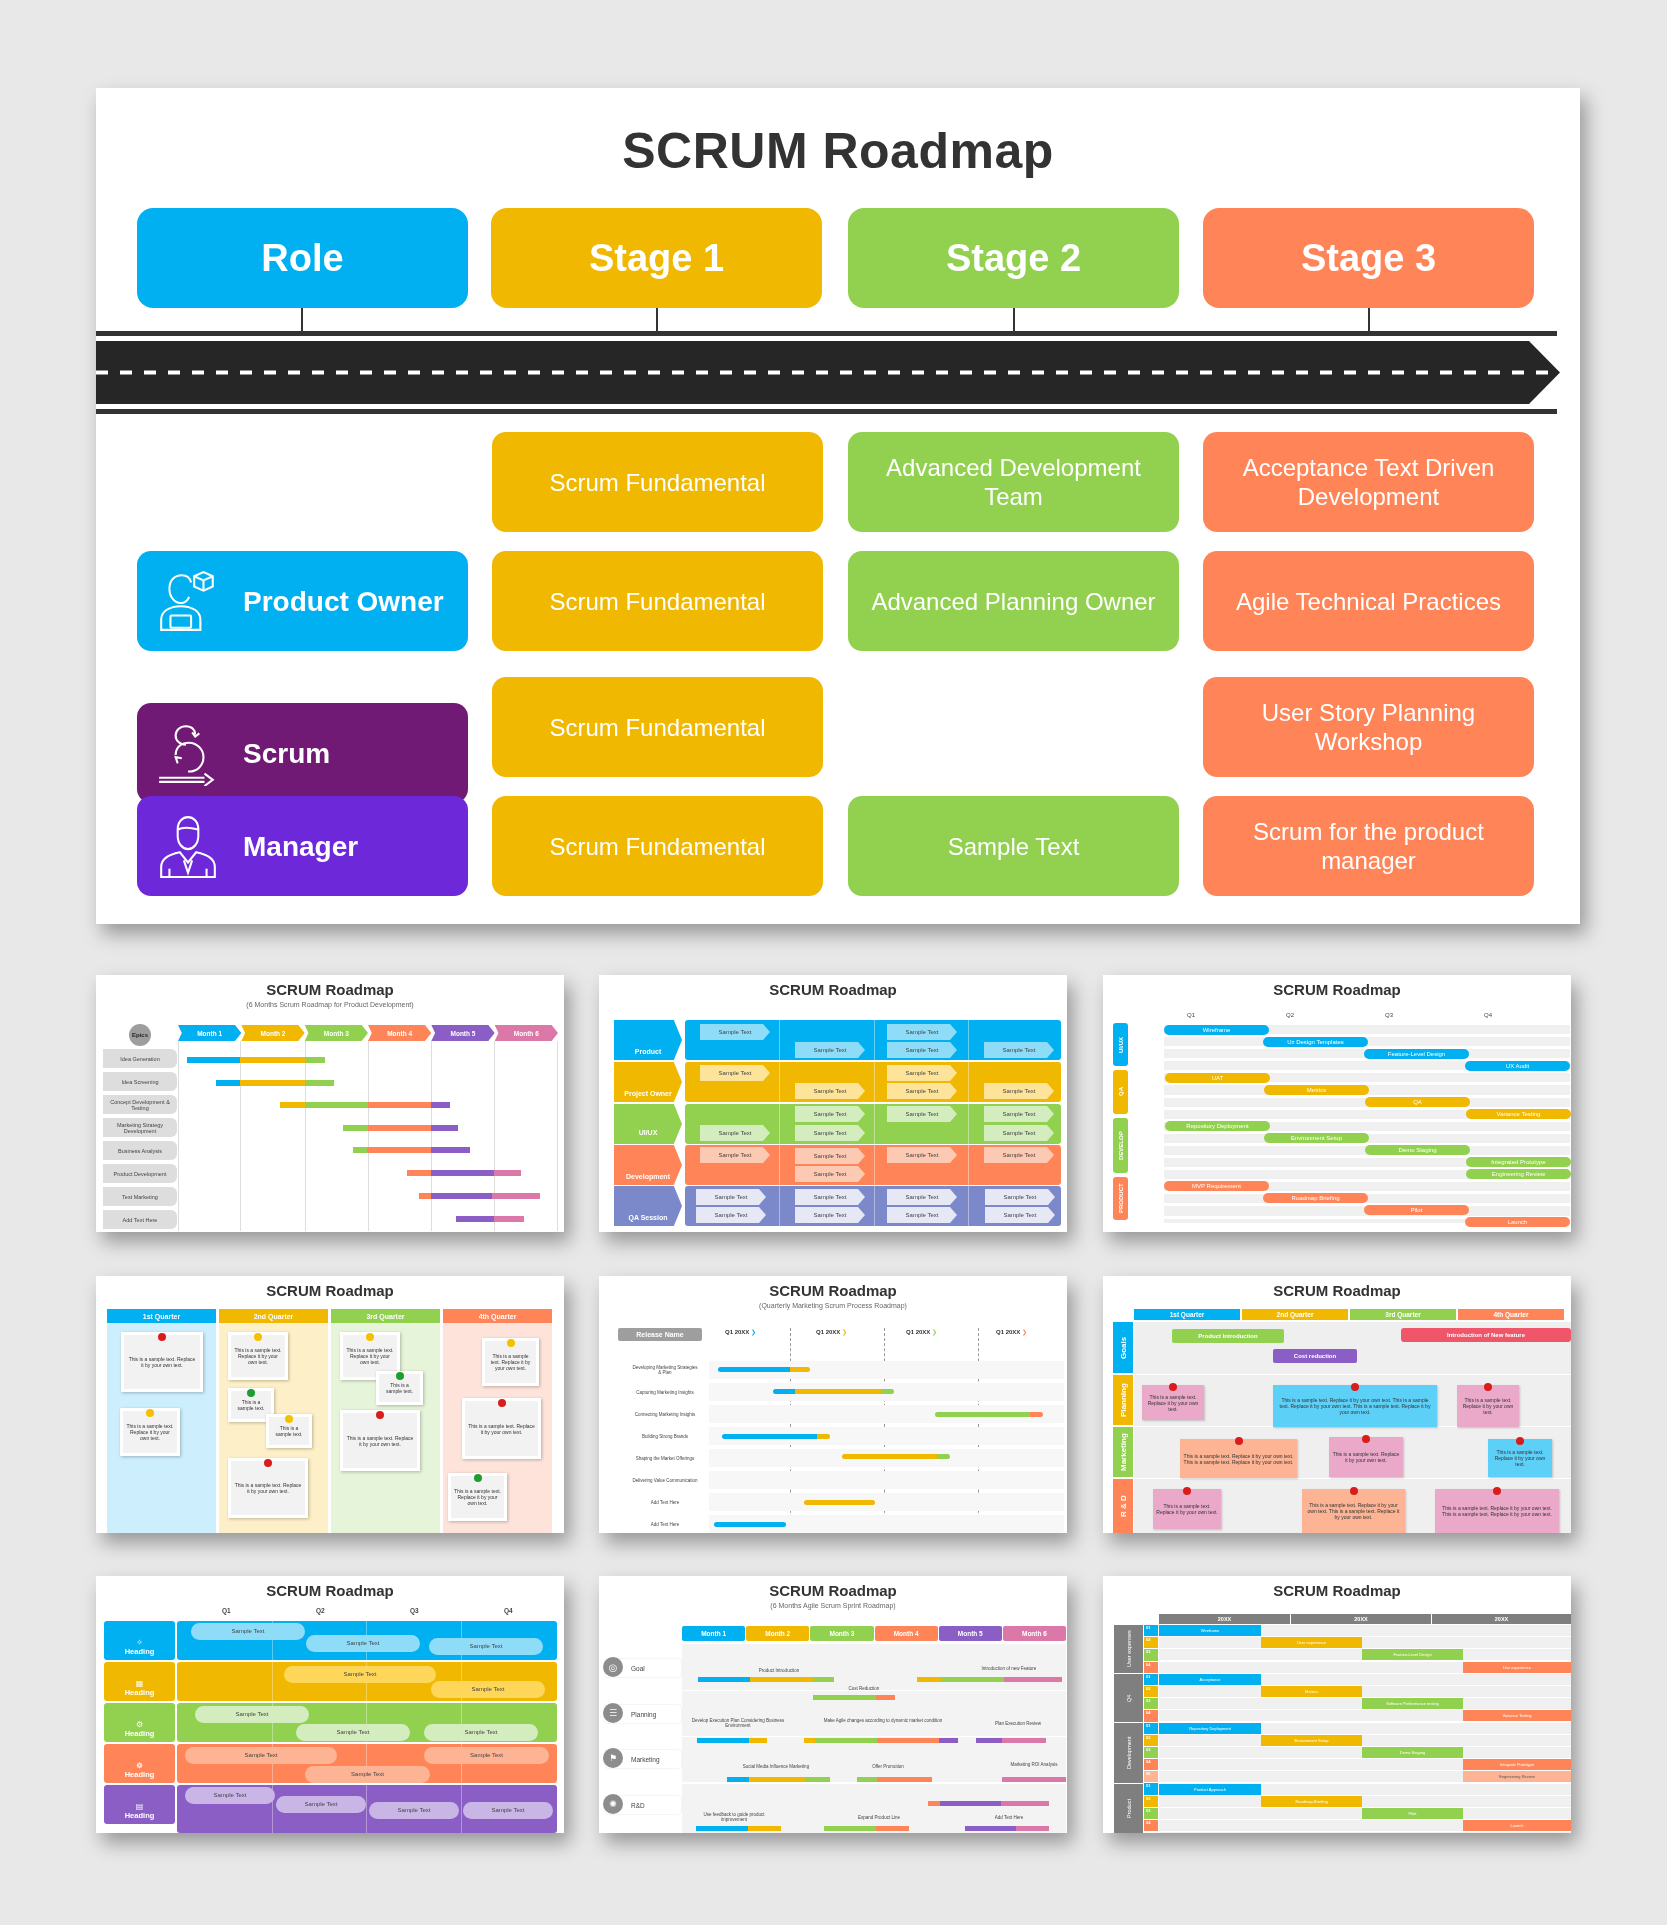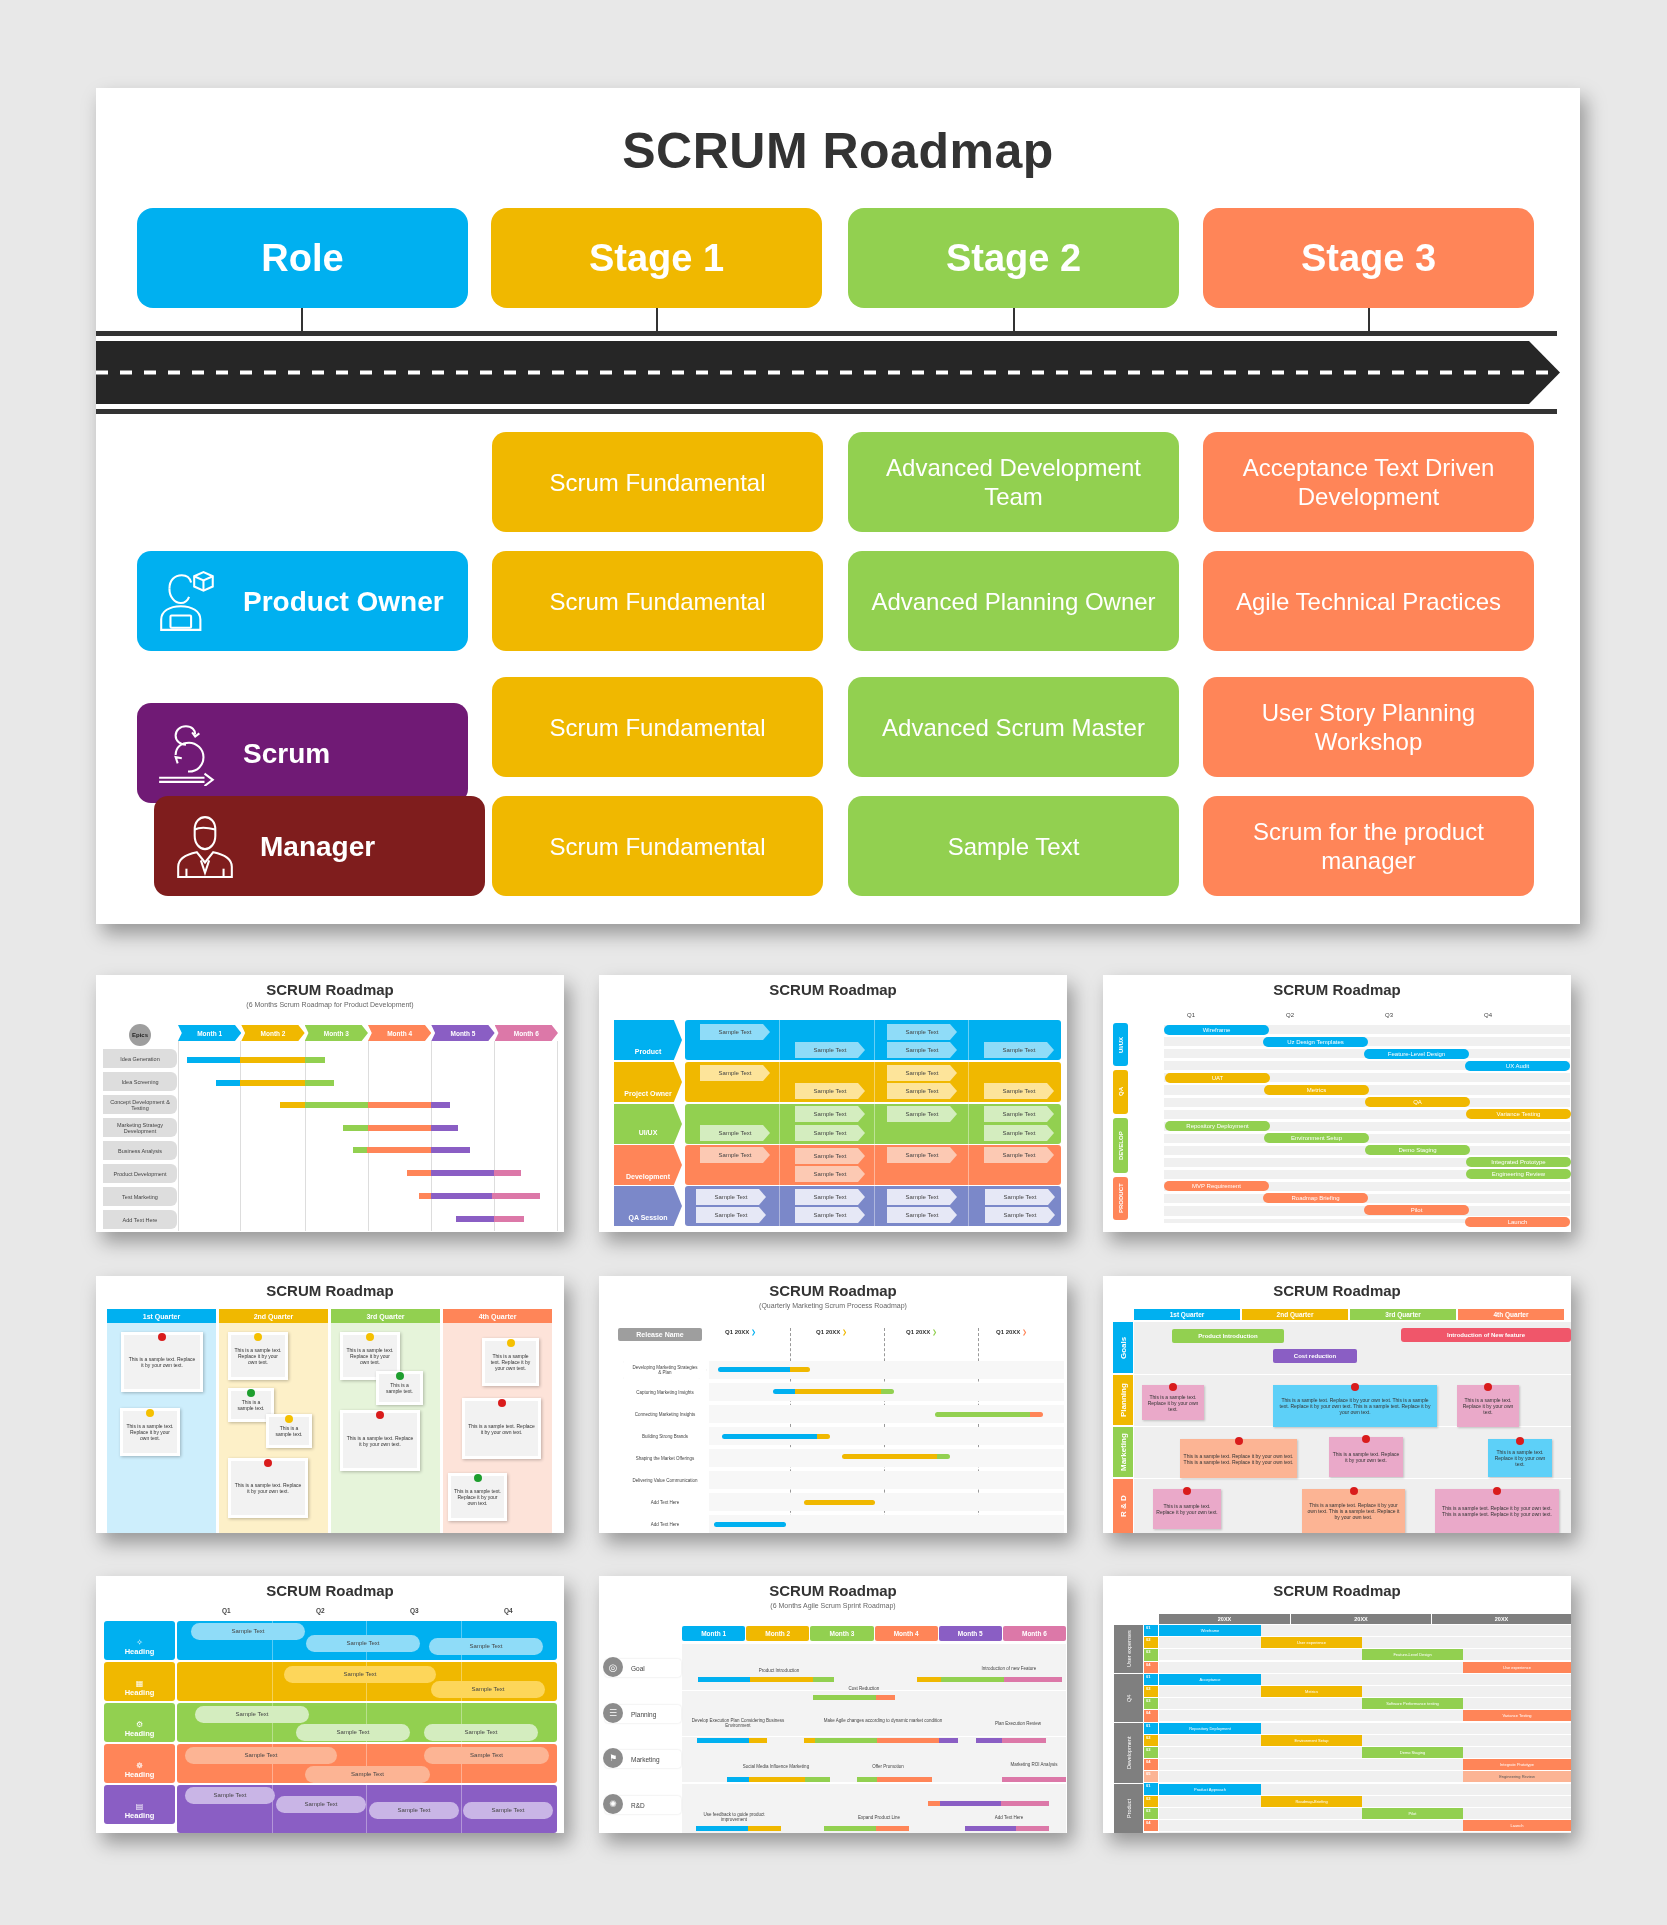--- a/index.html
+++ b/index.html
@@ -106,28 +106,25 @@
         <path d="M22 42l-2-6 6 1"></path>
       <path d="M4 56h44"></path>
         <path d="M4 60h44"></path>
         <path d="M48 52l8 6-8 6"></path>
     </svg>
     <span>Scrum</span>
   </div>
   <div class="row-box" style="left:396px;top:589px;background:#f0b800">
       <span>Scrum Fundamental</span>
     </div>
-  <div class="row-box" style="left:752px;top:589px;background:#92d050">
-      <span>Advanced Scrum Master</span>
-    </div>
   <div class="row-box" style="left:1107px;top:589px;background:#ff8558">
       <span>User Story Planning Workshop</span>
     </div>
 
-  <div class="row-box role-box" style="left:58px;top:708px;background:#7f1d1d">
+  <div class="row-box role-box" style="left:41px;top:708px;background:#6d28d9">
     <svg class="role-icon" viewBox="0 0 64 64" fill="none" stroke="#fff" stroke-width="2">
       <path d="M22 16c0-8 5-12 10-12s10 4 10 12v6c0 8-5 13-10 13s-10-5-10-13z"></path>
       <path d="M22 16c4-2 12-2 20 0"></path>
       <path d="M6 62v-10c0-8 8-12 18-14l8 10 8-10c10 2 18 6 18 14v10z"></path>
       <path d="M28 46l4 12 4-12"></path>
         <path d="M14 54v8"></path>
         <path d="M50 54v8"></path>
     </svg>
     <span>Manager</span>
   </div>

